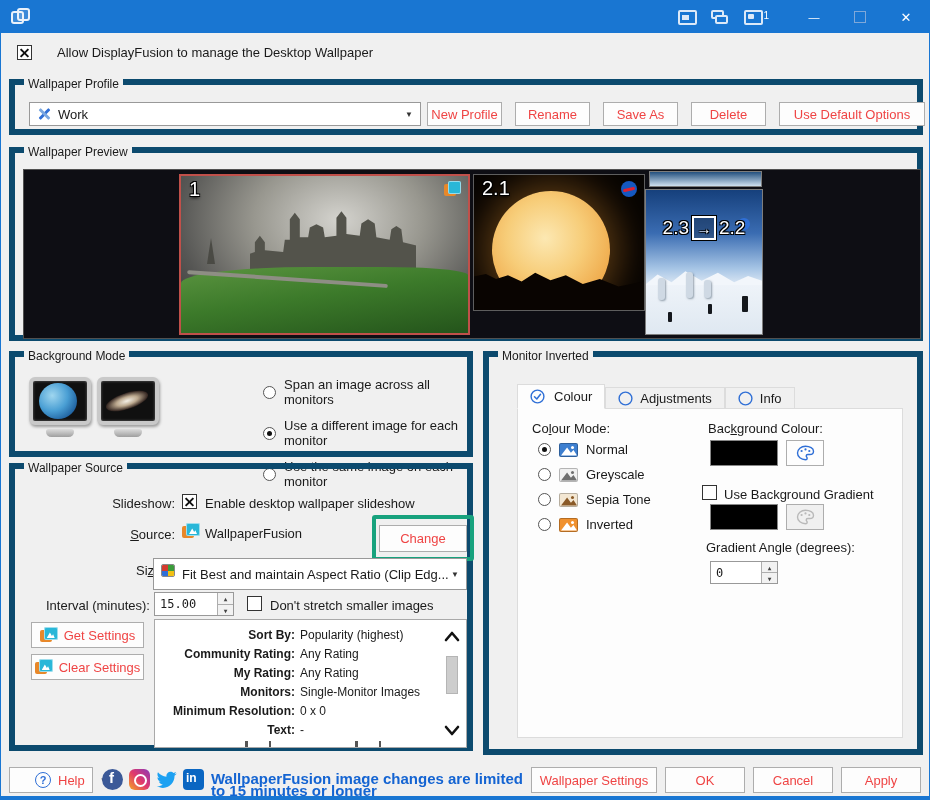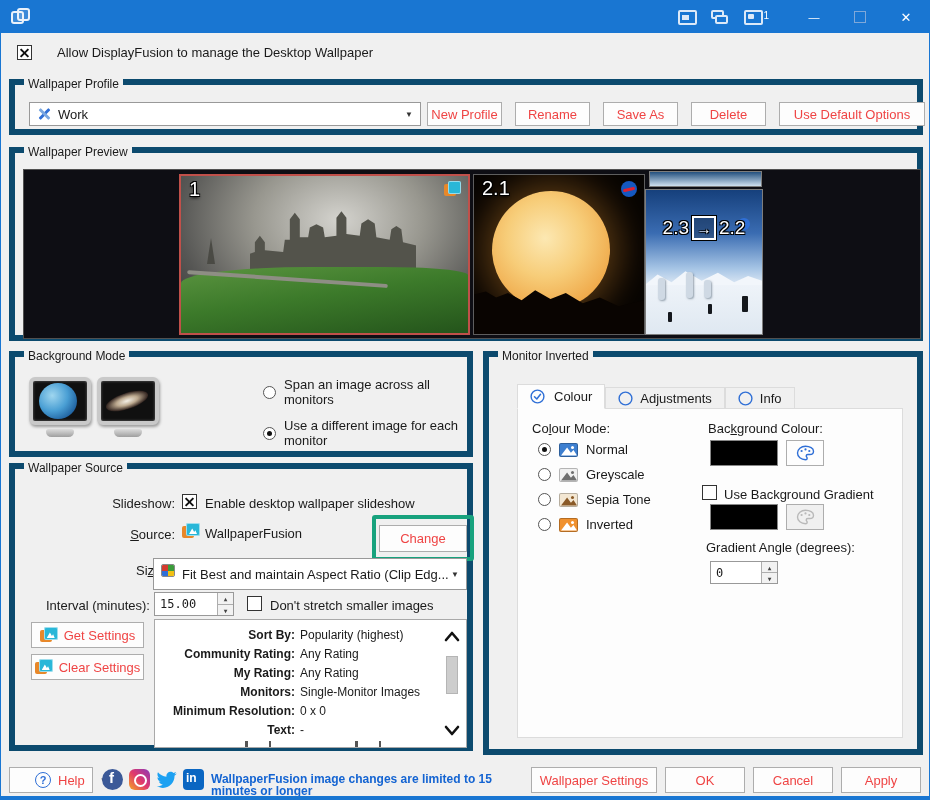--- a/index.html
+++ b/index.html
@@ -79,21 +79,21 @@
   .m1 .grass { position:absolute; left:0; bottom:0; width:100%; height:42%;
     background:linear-gradient(172deg,#5b9440 0%,#3c7a2a 45%,#24541b 100%); border-top-left-radius:45% 16px; border-top-right-radius:30% 8px; }
   .m1 .castle { position:absolute; left:24%; bottom:36%; width:58%; height:52%; background:#53534b;
     clip-path:polygon(0% 100%,0% 72%,3% 70%,3% 58%,6% 50%,9% 58%,9% 68%,20% 70%,21% 55%,24% 55%,24% 30%,27% 22%,30% 30%,30% 52%,35% 52%,36% 40%,40% 36%,44% 40%,45% 52%,52% 50%,52% 28%,55% 20%,58% 28%,58% 48%,66% 50%,67% 35%,71% 30%,75% 35%,76% 52%,84% 55%,85% 42%,88% 38%,91% 42%,92% 58%,100% 62%,100% 100%); }
   .m1 .spire { position:absolute; left:9%; bottom:44%; width:0; height:0; border-left:4px solid transparent; border-right:4px solid transparent; border-bottom:26px solid #4a4a44; }
   .m1 .wall { position:absolute; left:2%; bottom:33%; width:70%; height:4px; background:#8e8e84; transform:rotate(4deg); border-radius:2px; }
   .wf-badge { position:absolute; right:6px; top:5px; width:18px; height:16px; z-index:5; }
   .wf-badge::before { content:""; position:absolute; left:0; top:3px; width:12px; height:12px; background:#e8882a; border-radius:2px; }
   .wf-badge::after { content:""; position:absolute; left:4px; top:0; width:13px; height:13px; background:#29b7d8; border-radius:2px;
     box-shadow:inset 0 0 0 1px rgba(255,255,255,.5); }
-  .m2 { left:449px; top:4px; width:172px; height:161px; border:1px solid #5e5e5e; background:#070402; }
+  .m2 { left:449px; top:4px; width:172px; height:137px; border:1px solid #5e5e5e; background:#070402; }
   .m2 .sun { position:absolute; left:18px; top:16px; width:118px; height:118px; border-radius:50%;
     background:radial-gradient(circle at 45% 40%, #fce8b2 0%, #f7cd79 40%, #efa94a 75%, #d88428 100%);
     box-shadow:0 0 34px 10px rgba(236,150,50,.35); }
   .m2 .hill { position:absolute; left:0; bottom:0; width:100%; height:46%; background:#090401;
     clip-path:polygon(0 100%,0 46%,7% 42%,13% 50%,20% 44%,28% 54%,36% 40%,45% 52%,54% 44%,64% 58%,74% 50%,85% 62%,100% 54%,100% 100%); }
   .nasa-badge { position:absolute; right:7px; top:6px; width:16px; height:16px; border-radius:50%; background:#1558c0; z-index:5; }
   .nasa-badge::after { content:""; position:absolute; left:2px; top:7px; width:12px; height:3px; background:#d23; border-radius:2px; transform:rotate(-12deg); }
   .m3strip { left:625px; top:1px; width:113px; height:16px; border:1px solid #7d7d7d;
     background:linear-gradient(180deg,#24507e,#cfe0ef); }
   .m3 { left:621px; top:19px; width:118px; height:146px; border:1px solid #7d7d7d; }
@@ -192,21 +192,21 @@
   .help-ic::after { content:"?"; position:absolute; left:50%; top:50%; transform:translate(-50%,-52%); color:#2f6fd6; font-size:11px; font-weight:bold; }
   .f-help::after { content:"▼"; font-size:8px; color:#333; margin-left:8px; }
   .soc { position:absolute; top:768px; width:21px; height:21px; border-radius:50%; }
   .soc-fb { left:101px; background:#3b5998; }
   .soc-fb::after { content:"f"; color:#fff; font-weight:bold; font-size:15px; position:absolute; left:7px; top:0px; }
   .soc-ig { left:128px; border-radius:6px; background:linear-gradient(45deg,#f5a623 0%,#e0386c 50%,#8a3ab9 100%); }
   .soc-ig::after { content:""; position:absolute; left:5px; top:5px; width:9px; height:9px; border:2px solid #fff; border-radius:50%; }
   .soc-tw { left:155px; background:transparent; }
   .soc-li { left:182px; border-radius:4px; background:#0a66c2; }
   .soc-li::after { content:"in"; color:#fff; font-weight:bold; font-size:12px; position:absolute; left:3px; top:2px; }
-  .f-notice { position:absolute; left:210px; top:772px; font-size:12px; font-weight:bold; color:#1464d2; width:330px; line-height:12px; }
+  .f-notice { position:absolute; left:210px; top:772px; font-size:15px; font-weight:bold; color:#1464d2; width:330px; line-height:12px; }
   .f-btns { position:absolute; top:766px; height:26px; }
   .fb-ws { left:530px; width:126px; } .fb-ok { left:664px; width:80px; } .fb-cancel { left:752px; width:80px; } .fb-apply { left:840px; width:80px; }
 </style>
 </head>
 <body>
 
 <div class="window">
 
   <div class="titlebar">
     <span class="app-icon">
@@ -309,20 +309,24 @@
         </div>
     </div>
     <div class="bm-opts">
       <div class="bm-opt">
         <span class="radio"></span>
         <span>Span an image across all monitors</span>
       </div>
       <div class="bm-opt">
         <span class="radio sel"></span>
         <span>Use a different image for each monitor</span>
+      </div>
+      <div class="bm-opt">
+        <span class="radio"></span>
+        <span>Use the same image on each monitor</span>
       </div>
     </div>
   </div>
 
   <div class="group g-source">
     <span class="glabel">Wallpaper Source</span>
 
     <span class="row-lab" style="left:0; top:27px;">Slideshow:</span>
     <span class="cbx checked ws-slideshow-cb"></span>
     <span class="ws-slideshow-lab">Enable desktop wallpaper slideshow</span>

